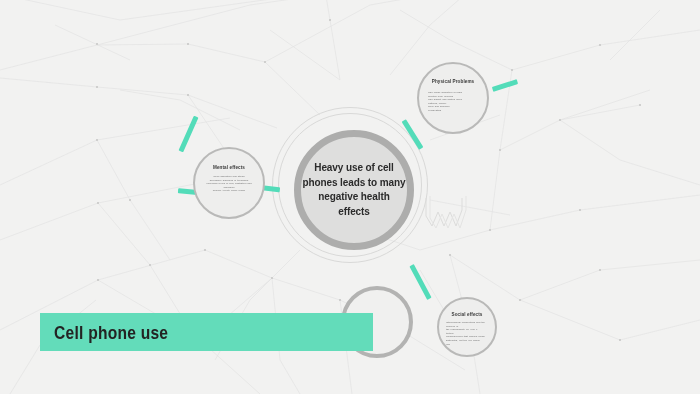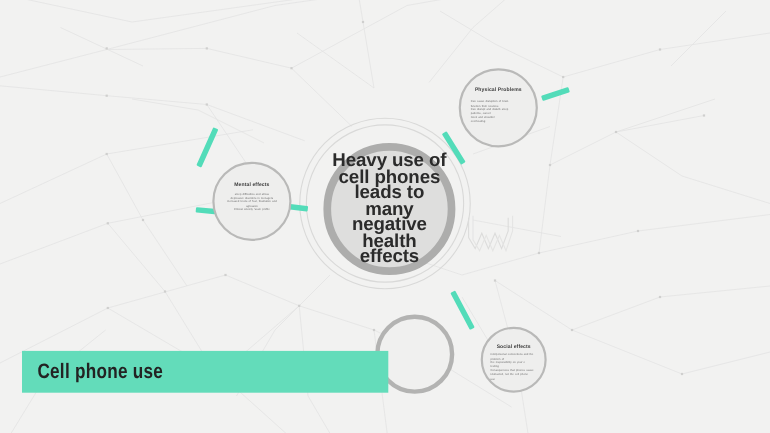--- a/index.html
+++ b/index.html
@@ -54,21 +54,21 @@
     border: 4px solid #b3b3b2;
   }
 
   .center-text {
     position: absolute;
     left: 50%;
     top: 50%;
     transform: translate(-50%, -50%);
     width: 104px;
     text-align: center;
-    font-size: 17px;
+    font-size: 10px;
     font-weight: bold;
     line-height: 14.5px;
     color: #2b2b2b;
     letter-spacing: -0.1px;
   }
 
   .sub-title {
     position: absolute;
     left: 0;
     width: 100%;
@@ -97,26 +97,25 @@
     position: absolute;
     left: 424px;
     top: 196px;
     width: 44px;
     height: 36px;
   }
 
   
   #banner {
     position: absolute;
-    left: 20px;
+    left: 40px;
     top: 313px;
     width: 333px;
     height: 38px;
     background: #63dcba;
-    margin-top: 6px;
   }
   #banner-label {
     position: absolute;
     left: 14px;
     top: 9px;
     font-size: 19px;
     font-weight: bold;
     color: #232323;
     font-family: "Liberation Sans", sans-serif;
     transform: scaleX(0.82);

